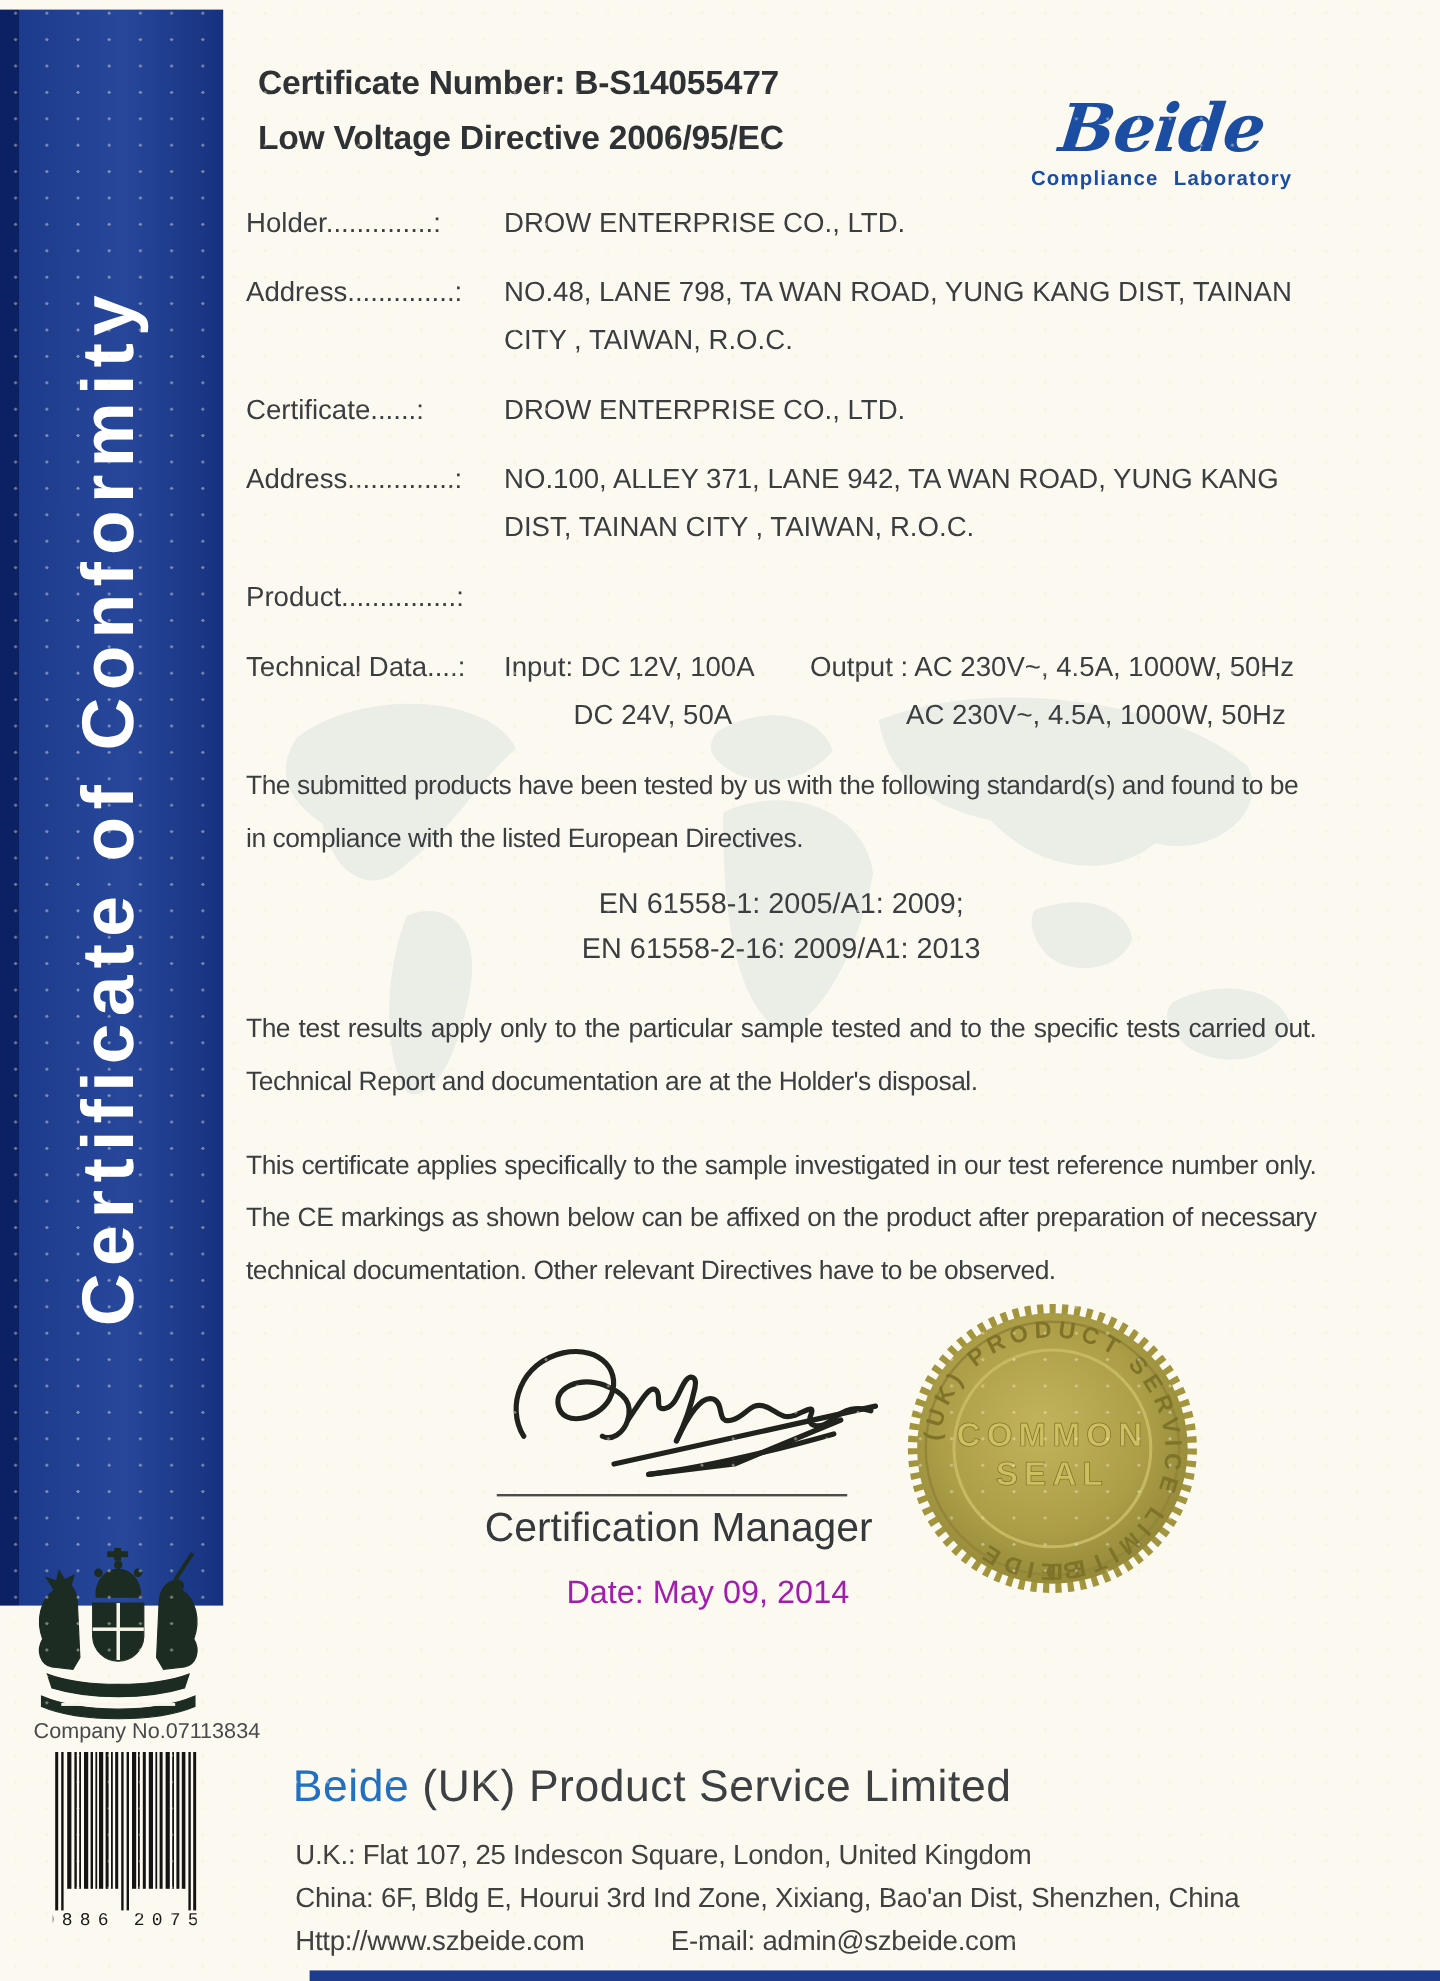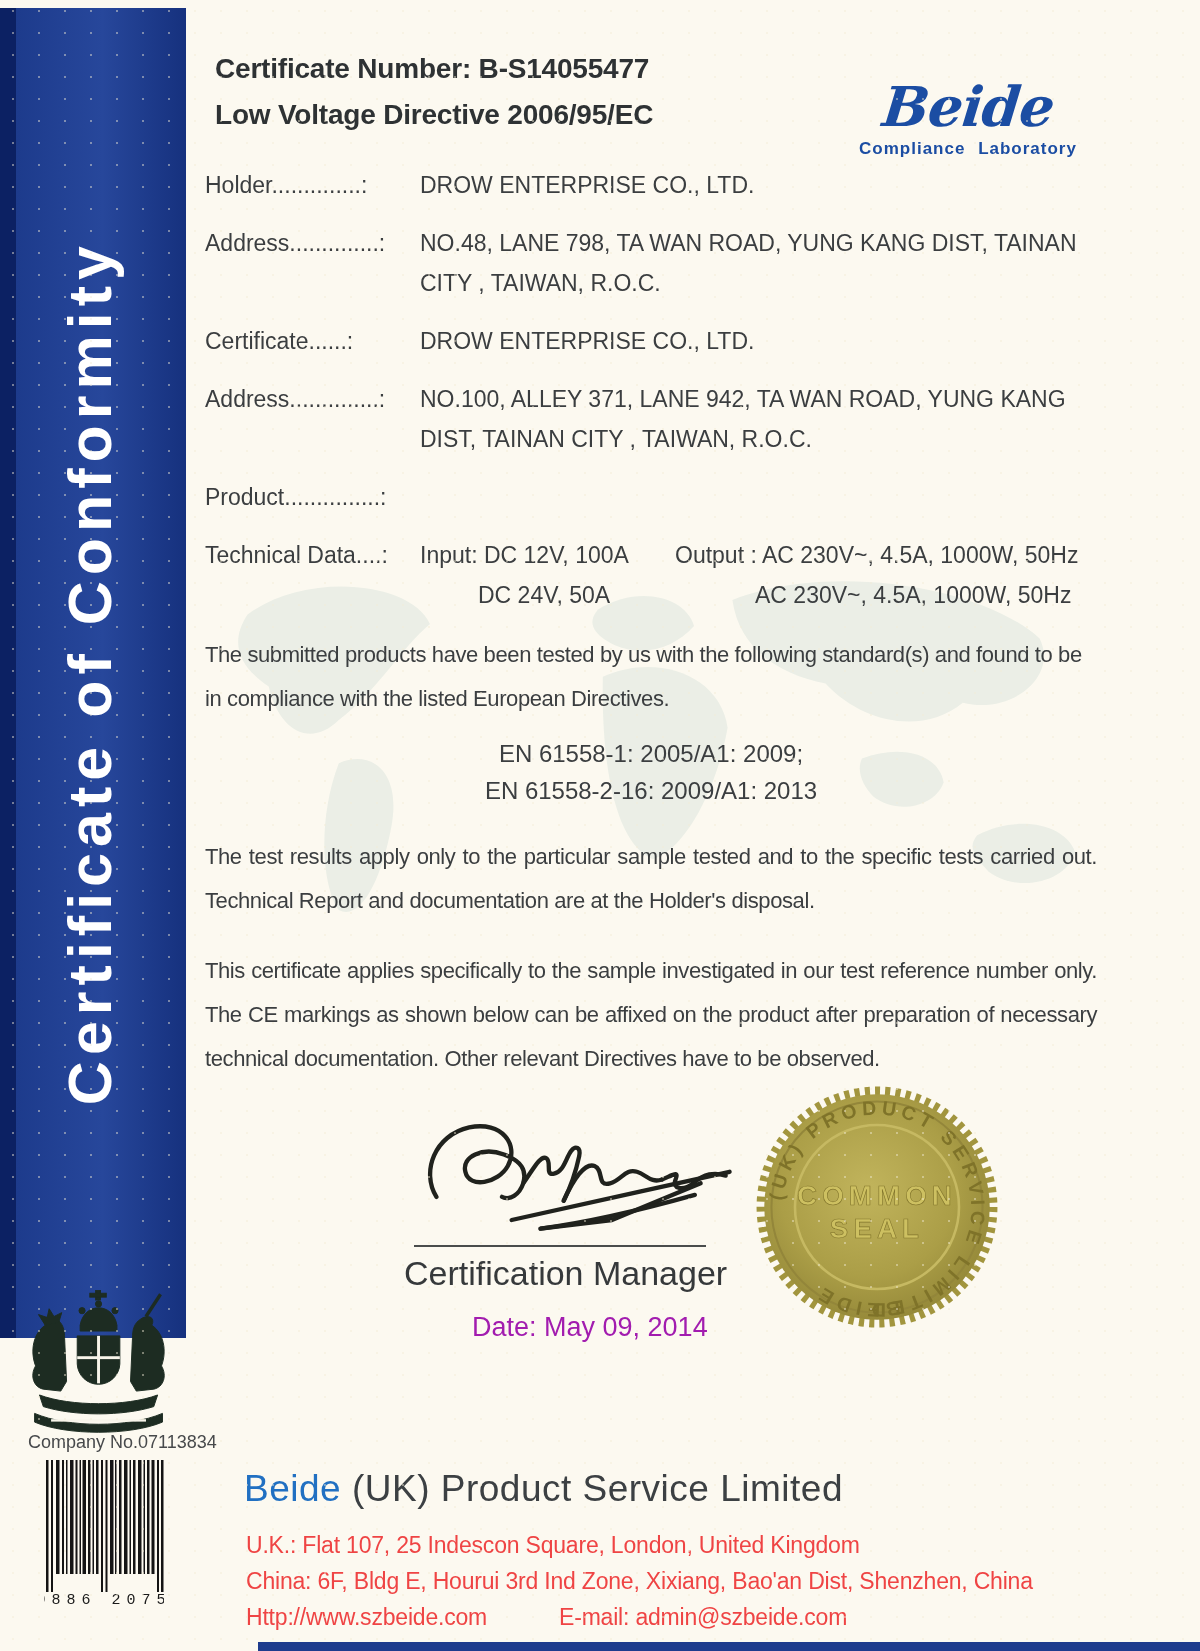--- a/index.html
+++ b/index.html
@@ -53,21 +53,21 @@
   .sig-rule{position:absolute;left:414px;top:1245px;width:292px;border-top:2px solid #4a4d4c;}
   .sig-role{position:absolute;left:404px;top:1254px;font-size:34px;color:#36393b;}
   .sig-date{position:absolute;left:424px;top:1312px;font-size:27px;color:#a21caf;margin-left:48px;}
   .seal{position:absolute;left:754px;top:1084px;}
   
   .coa{position:absolute;left:22px;top:1290px;}
   .company-no{position:absolute;left:28px;top:1432px;font-size:18px;color:#47494b;}
   .barcode{position:absolute;left:44px;top:1458px;}
   .foot-name{position:absolute;left:244px;top:1468px;font-size:37px;letter-spacing:.5px;color:#3c4043;}
   .foot-name .blue{color:#2170c2;}
-  .foot-line{position:absolute;left:246px;font-size:23px;color:#ef4444;letter-spacing:-.2px;}
+  .foot-line{position:absolute;left:246px;font-size:23px;color:#404040;letter-spacing:-.2px;}
   .fl1{top:1532px;}
   .fl2{top:1568px;}
   .fl3{top:1604px;}
   .fl3 .email{margin-left:72px;}
   .bottom-bar{position:absolute;left:258px;bottom:0;width:942px;height:9px;background:#1e3c8d;}
 </style>
 </head>
 <body>
 
 <div class="map-wm">

